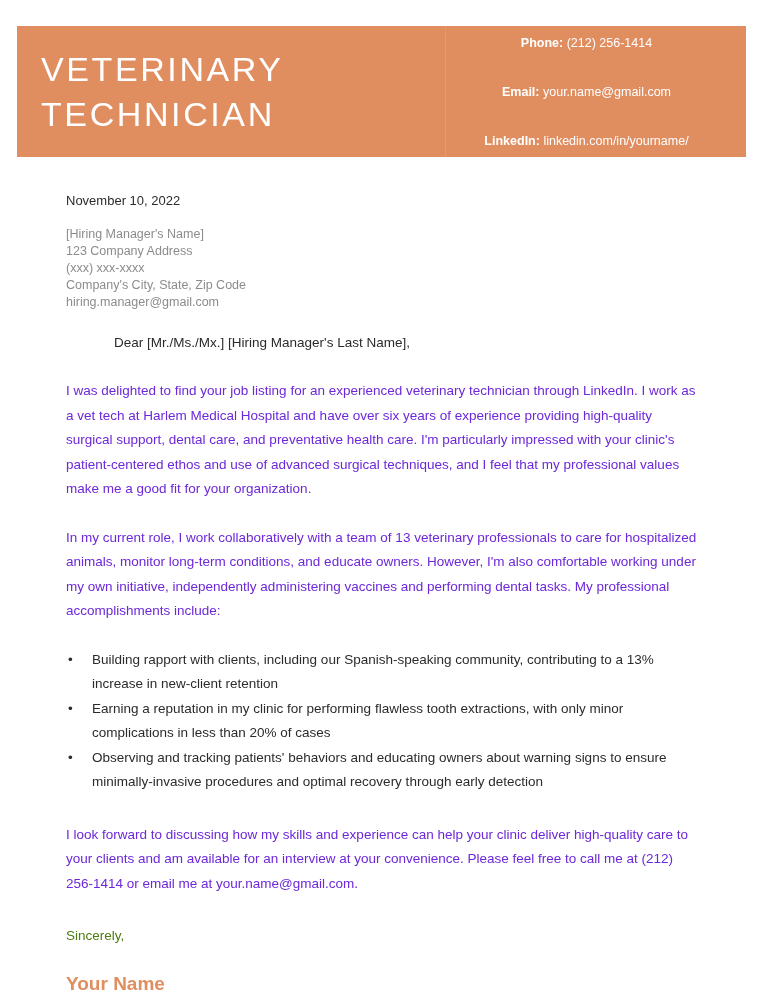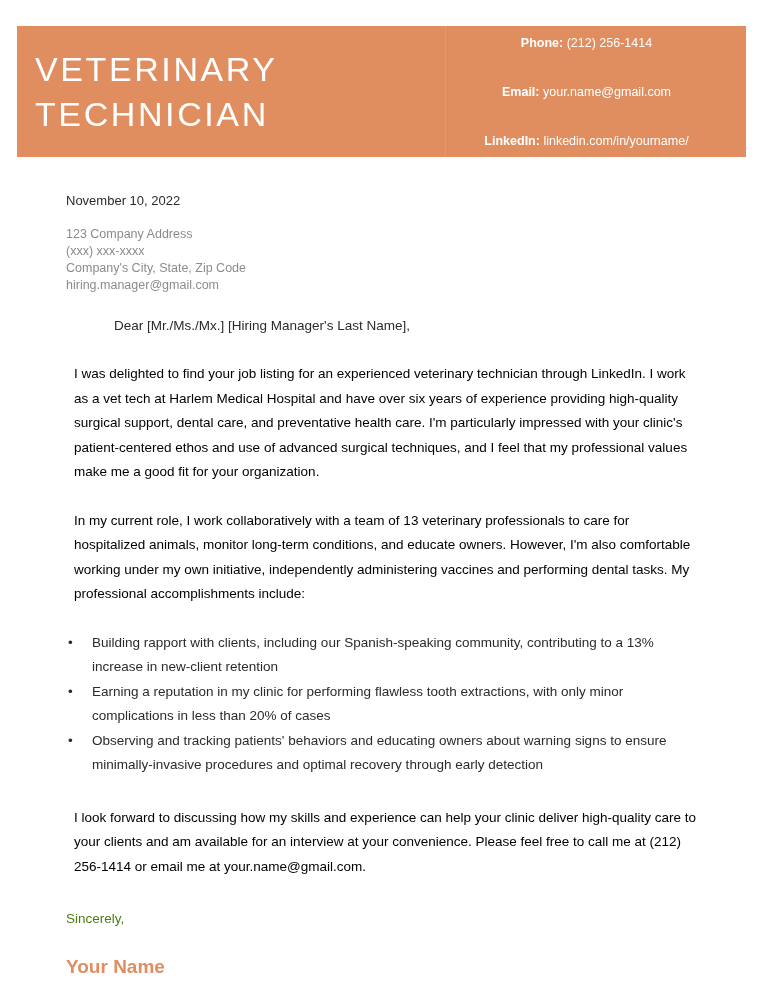--- a/index.html
+++ b/index.html
@@ -34,21 +34,21 @@
     display: flex;
     flex-direction: row;
     align-items: stretch;
   }
 
   .header-left {
     width: 428px;
     display: flex;
     flex-direction: column;
     justify-content: center;
-    padding-left: 18px;
+    padding-left: 24px;
     box-sizing: border-box;
   }
 
   .header-title-line {
     color: #ffffff;
     font-size: 34px;
     font-weight: 300;
     letter-spacing: 2.6px;
     line-height: 45px;
     white-space: nowrap;
@@ -109,25 +109,24 @@
   .salutation {
     font-size: 13.5px;
     color: #2b2b2b;
     line-height: 20px;
     margin-bottom: 26px;
     margin-left: 48px;
   }
 
   .para {
     font-size: 13.5px;
-    color: #000000;
+    color: #6d28d9;
     line-height: 24.5px;
     margin-bottom: 24px;
     text-align: left;
-    margin-left: 8px;
   }
 
   .bullets {
     margin: 0 0 24px 0;
     padding: 0;
     list-style: none;
   }
   .bullets li {
     position: relative;
     font-size: 13.5px;
@@ -192,20 +191,21 @@
       </div>
     </div>
 
   </div>
 
   <div class="body-area">
 
     <div class="date">November 10, 2022</div>
 
     <div class="recipient">
+      <div>[Hiring Manager's Name]</div>
       <div>123 Company Address</div>
       <div>(xxx) xxx-xxxx</div>
       <div>Company's City, State, Zip Code</div>
       <div>hiring.manager@gmail.com</div>
     </div>
 
     <div class="salutation">Dear [Mr./Ms./Mx.] [Hiring Manager's Last Name],</div>
 
     <div class="para">I was delighted to find your job listing for an experienced veterinary technician through LinkedIn. I work as a vet tech at Harlem Medical Hospital and have over six years of experience providing high-quality surgical support, dental care, and preventative health care. I'm particularly impressed with your clinic's patient-centered ethos and use of advanced surgical techniques, and I feel that my professional values make me a good fit for your organization.</div>
 

